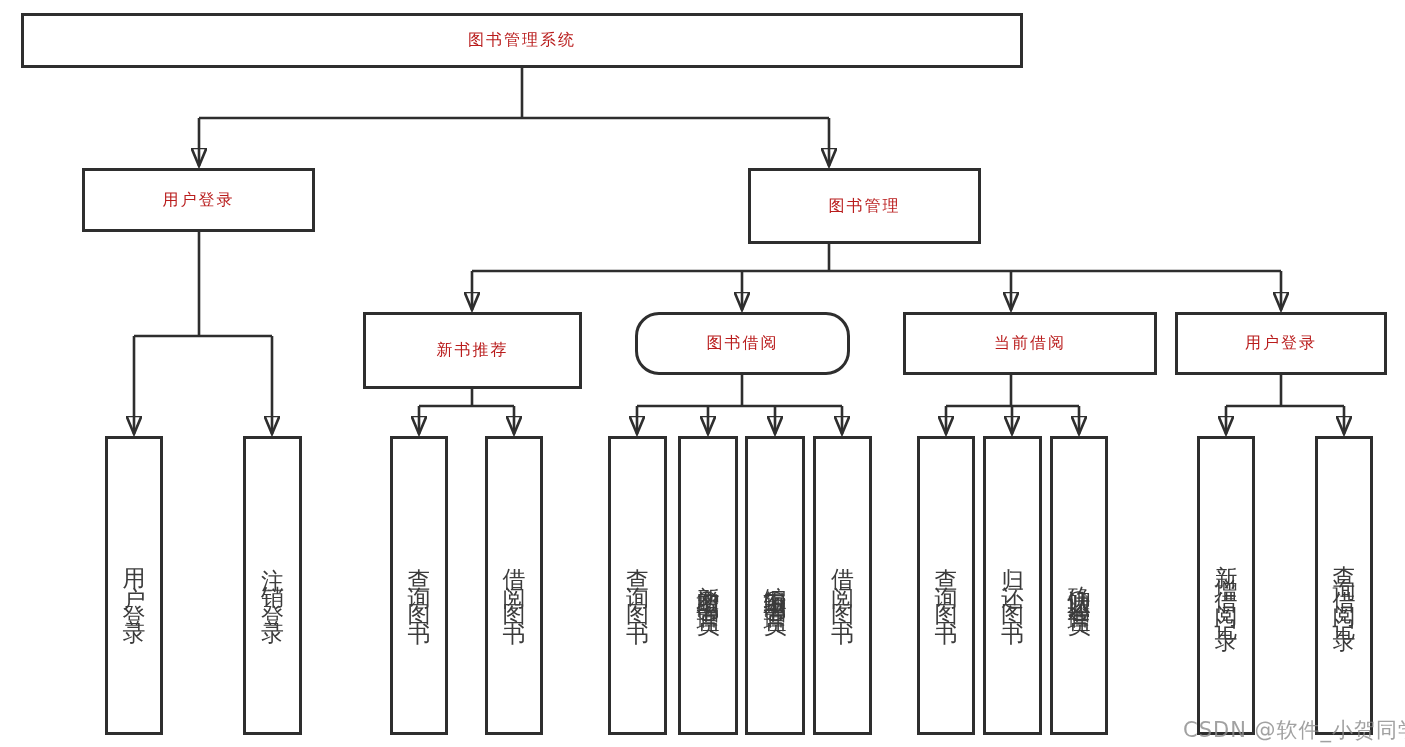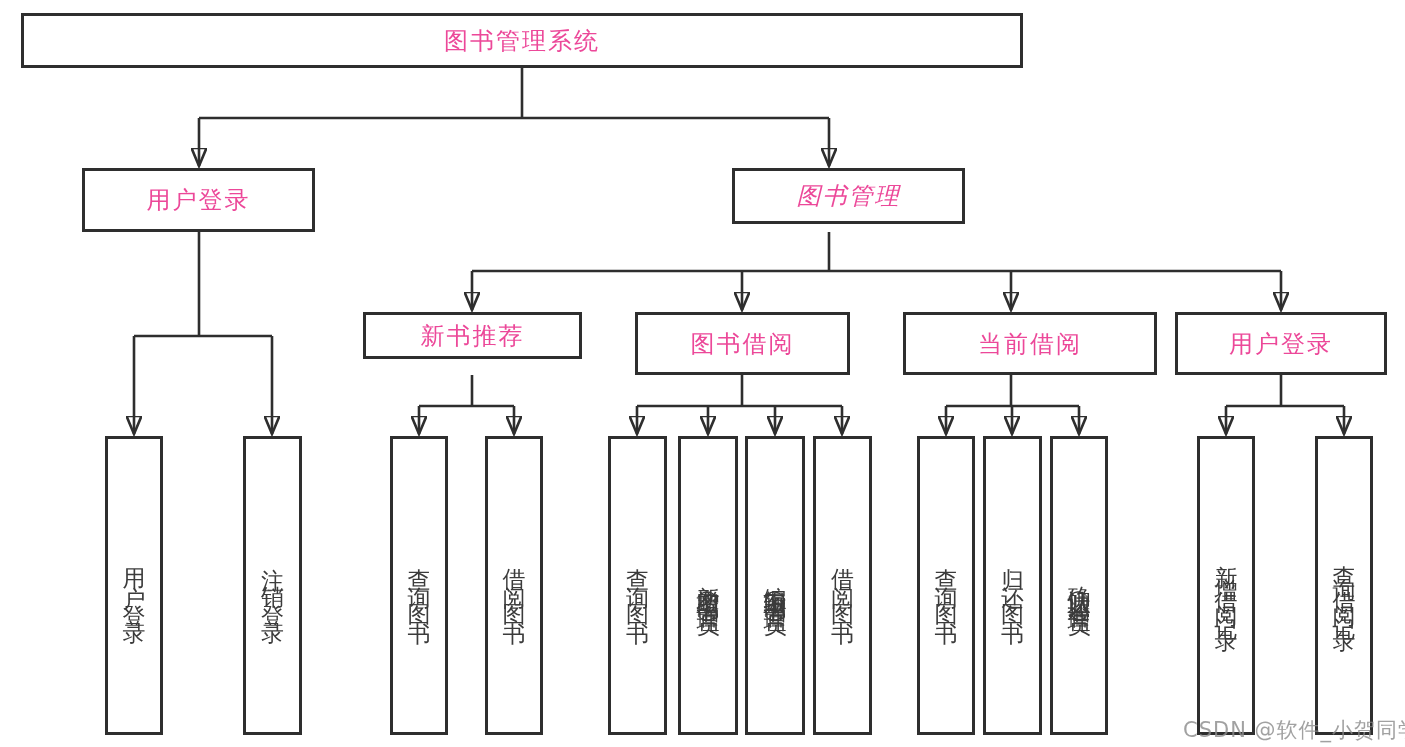--- a/index.html
+++ b/index.html
@@ -7,21 +7,21 @@
     width:1405px;height:747px;position:relative;overflow:hidden;
     background:#ffffff;
     font-family:"DejaVu Sans","Liberation Sans",sans-serif;
   }
   .node{
     position:absolute;box-sizing:border-box;
     border:3px solid #2e2e2e;background:#ffffff;
     display:flex;align-items:center;justify-content:center;
   }
   .hlabel{
-    font-size:24px;letter-spacing:2px;color:#ec4899;white-space:nowrap;
+    font-size:16px;letter-spacing:2px;color:#b91c1c;white-space:nowrap;
   }
   .vlabel{
     writing-mode:vertical-rl;text-orientation:mixed;
     font-size:23px;color:#3b3b3b;line-height:1;
   }
   .ls4{letter-spacing:18px;}
   .ls6{letter-spacing:13px;}
   .ls9{letter-spacing:4px;}
   #connector-svg{
     position:absolute;left:0;top:0;width:1405px;height:747px;
@@ -32,23 +32,23 @@
   }
   .watermark{
     position:absolute;left:1183px;top:716px;z-index:10;
     font-size:21px;color:rgba(140,140,140,0.82);
     letter-spacing:1px;white-space:nowrap;
   }
 
   
   #n-root{left:21px;top:13px;width:1002px;height:55px;}
   #n-user-login{left:82px;top:168px;width:233px;height:64px;}
-  #n-book-mgmt{left:732px;top:168px;width:233px;height:56px;font-style:italic;}
-  #n-new-book{left:363px;top:312px;width:219px;height:47px;}
-  #n-book-borrow{left:635px;top:312px;width:215px;height:63px;}
+  #n-book-mgmt{left:748px;top:168px;width:233px;height:76px;}
+  #n-new-book{left:363px;top:312px;width:219px;height:77px;}
+  #n-book-borrow{left:635px;top:312px;width:215px;height:63px;border-radius:24px;}
   #n-current-borrow{left:903px;top:312px;width:254px;height:63px;}
   #n-borrow-record{left:1175px;top:312px;width:212px;height:63px;}
 
   .leaf{top:436px;height:299px;}
   #l-1{left:105px;width:58px;}
   #l-2{left:243px;width:59px;}
   #l-3{left:390px;width:58px;}
   #l-4{left:485px;width:58px;}
   #l-5{left:608px;width:59px;}
   #l-6{left:678px;width:60px;}

